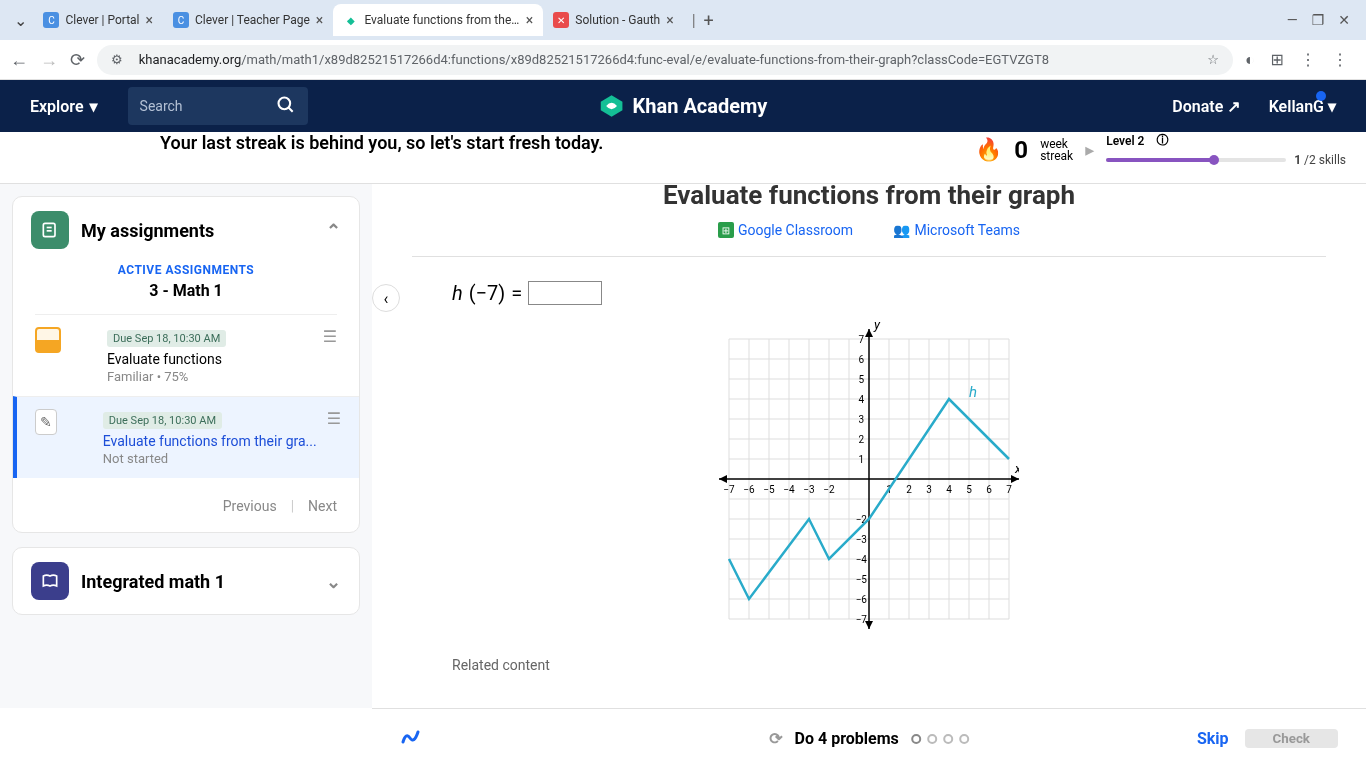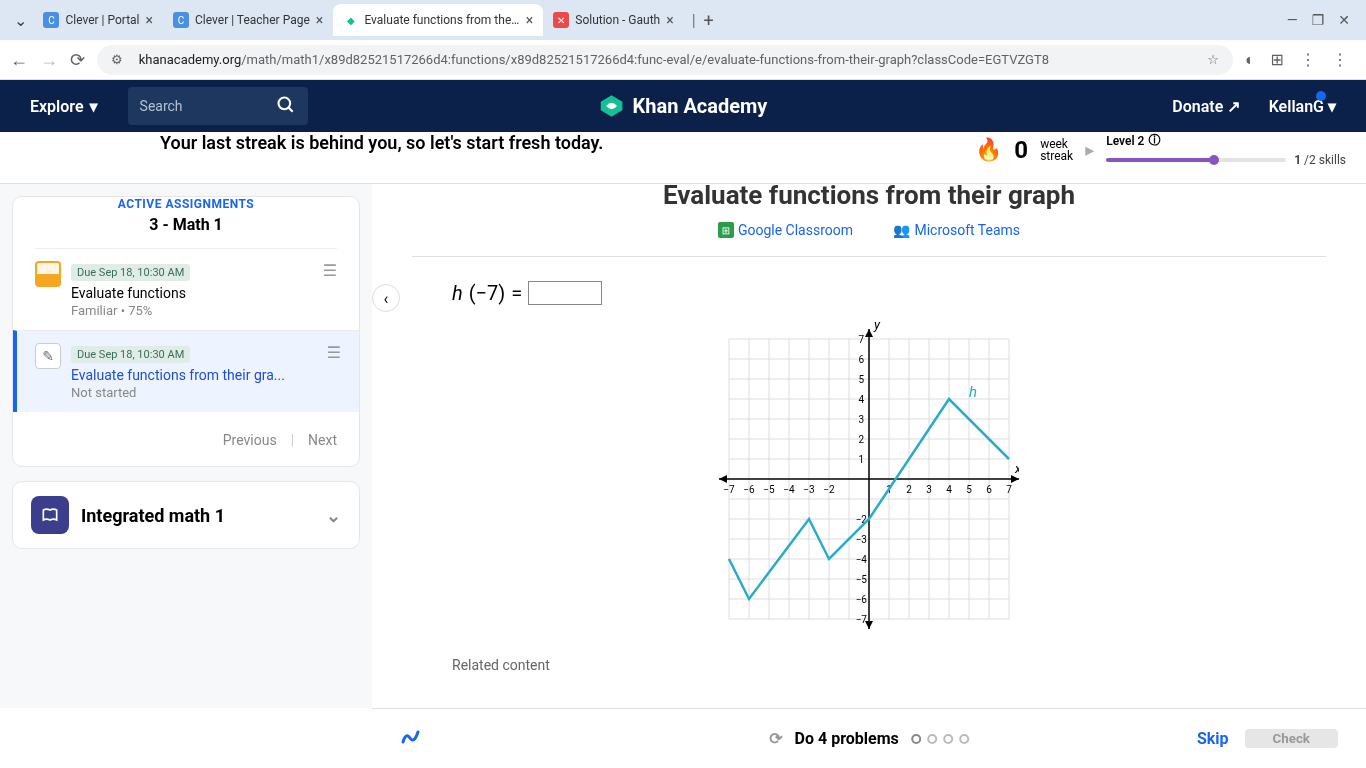--- a/index.html
+++ b/index.html
@@ -32,21 +32,21 @@
 
 
 .streak-bar { height: 52px; display: flex; align-items: flex-start; padding: 0 20px; border-bottom: 1px solid #e0e0e0; }
 .streak-text { font-size: 18px; font-weight: 600; margin-left: 140px; }
 .streak-right { margin-left: auto; display: flex; align-items: center; gap: 12px; font-size: 12px; }
 .flame { color: #c0c0c0; font-size: 22px; }
 .streak-num { font-size: 24px; font-weight: 700; }
 .week-label { line-height: 1; }
 .play-arrow { color: #aaa; font-size: 18px; }
 .level-block { display: flex; flex-direction: column; gap: 4px; }
-.level-label { font-weight: 600; display: flex; align-items: center; gap: 4px; }
+.level-label { font-weight: 600; display: flex; align-items: center; gap: 12px; }
 .progress-bar-wrap { display: flex; align-items: center; gap: 8px; }
 .progress-bar { width: 180px; height: 4px; background: #e4e4e4; border-radius: 2px; position: relative; }
 .progress-fill { width: 60%; height: 100%; background: #8854c0; border-radius: 2px; position: relative; }
 .progress-dot { width: 10px; height: 10px; background: #8854c0; border-radius: 50%; position: absolute; right: -5px; top: -3px; }
 .skills-count { font-size: 12px; color: #444; }
 
 
 .main { display: flex; height: calc(768px - 40px - 40px - 52px - 52px - 60px); position: relative; background: #f7f8fa; }
 .sidebar { width: 372px; padding: 12px; background: #f7f8fa; overflow-y: auto; }
 .card { background: #fff; border-radius: 10px; border: 1px solid #e6e6e6; margin-bottom: 14px; }
@@ -56,21 +56,21 @@
 .card-icon.purple { background: #3b3e8c; }
 .chevron { margin-left: auto; color: #888; }
 .card-body { padding: 0 22px 18px; }
 .sub-header { text-align: center; color: #1865f2; font-weight: 700; font-size: 12px; letter-spacing: 0.5px; }
 .sub-title { text-align: center; font-weight: 700; margin: 4px 0 14px; }
 .assignment { display: flex; gap: 10px; padding: 12px 0; border-top: 1px solid #eee; }
 .assignment.active { background: #edf4ff; margin: 0 -22px; padding: 12px 18px; border-left: 4px solid #1865f2; }
 .assign-ico { width: 26px; height: 26px; border-radius: 4px; display: flex; align-items: center; justify-content: center; font-size: 14px; }
 .assign-ico.orange { background: linear-gradient(#fff6e6 50%, #f5a623 50%); border: 2px solid #f5a623; }
 .assign-ico.white { background: #fff; border: 1px solid #ccc; color: #666; }
-.assign-body { flex: 1; }
+.assign-body { flex: 1; margin-left: 36px; }
 .due-badge { background: #e0ece6; color: #3c6e5a; font-size: 11px; padding: 2px 6px; border-radius: 3px; display: inline-block; }
 .assign-title { font-size: 14px; margin: 4px 0 2px; white-space: nowrap; overflow: hidden; text-overflow: ellipsis; }
 .assign-title.link { color: #1d4ed8; }
 .assign-meta { font-size: 13px; color: #888; }
 .assign-right-ico { color: #999; }
 .pager { display: flex; justify-content: flex-end; gap: 14px; color: #888; font-size: 14px; margin-top: 20px; }
 .pager-sep { color: #ccc; }
 
 .collapse-handle { position: absolute; left: 372px; top: 100px; background: #fff; border: 1px solid #ddd; border-radius: 50%; width: 28px; height: 28px; display: flex; align-items: center; justify-content: center; cursor: pointer; z-index: 5; }
 
@@ -208,20 +208,31 @@
           <b>1</b> <span>/2 skills</span>
         </span>
       </div>
     </div>
   </div>
 </div>
 
 <div class="main">
   <div class="sidebar">
     <div class="card">
+      <div class="card-header">
+        <div class="card-icon green">
+          <svg width="20" height="20" viewBox="0 0 24 24" fill="#fff">
+              <rect x="4" y="4" width="14" height="16" rx="2" fill="none" stroke="#fff" stroke-width="2"></rect>
+              <line x1="8" y1="9" x2="14" y2="9" stroke="#fff" stroke-width="2"></line>
+              <line x1="8" y1="13" x2="14" y2="13" stroke="#fff" stroke-width="2"></line>
+            </svg>
+        </div>
+        <span>My assignments</span>
+        <span class="chevron">⌃</span>
+      </div>
       <div class="card-body">
         <div class="sub-header">ACTIVE ASSIGNMENTS</div>
         <div class="sub-title">3 - Math 1</div>
 
         <div class="assignment">
           <div class="assign-ico orange"></div>
           <div class="assign-body">
             <span class="due-badge">Due Sep 18, 10:30 AM</span>
             <div class="assign-title">Evaluate functions</div>
             <div class="assign-meta">Familiar • 75%</div>

